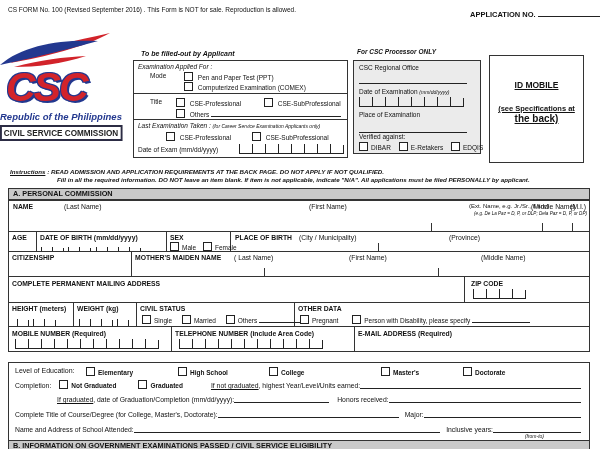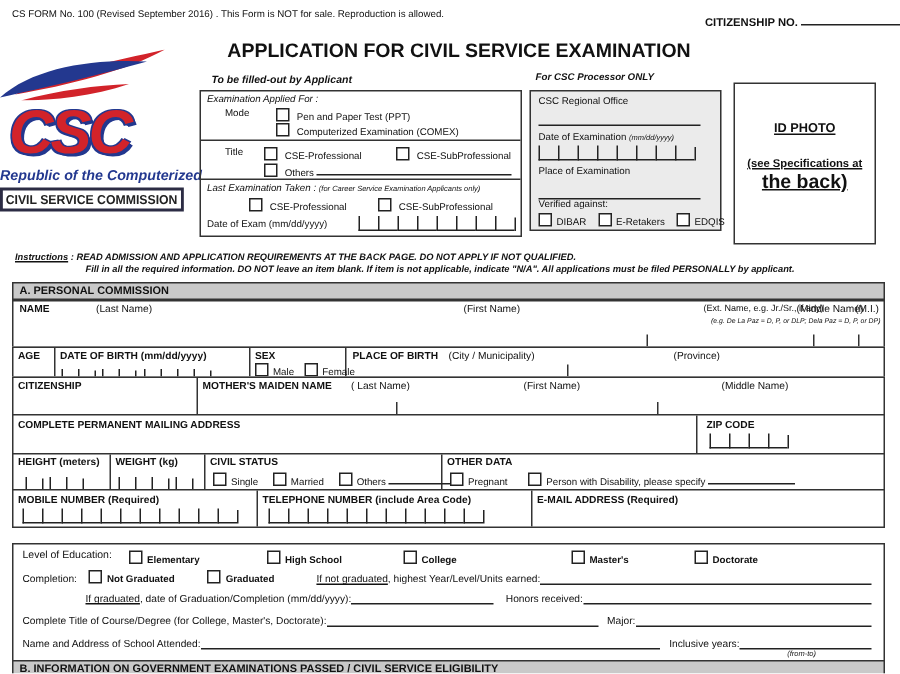--- a/index.html
+++ b/index.html
@@ -31,34 +31,33 @@
   .csc-txt{font-size:41px;font-weight:bold;font-style:italic;color:#d2232a;letter-spacing:-2px;line-height:1;
     text-shadow:-1px -1px 0 #23388f,1px -1px 0 #23388f,-1px 1px 0 #23388f,1px 1px 0 #23388f,2px 2px 0 #23388f;}
 </style>
 </head>
 <body>
 
 <div id="page">
 
   <div class="abs f65" style="left:8px;top:6px;">CS FORM No. 100 (Revised September 2016) .  This Form is NOT for sale.  Reproduction is allowed.</div>
   <div class="abs b" style="left:470px;top:8px;font-size:7.5px;">
-    <span>CITIZENSHIP NO.</span>
+    <span>APPLICATION NO.</span>
     <span class="ul" style="width:68px;"></span>
   </div>
 
-  <div class="abs b" style="left:130px;top:26px;width:352px;text-align:center;font-size:13px;white-space:normal;">APPLICATION FOR CIVIL SERVICE EXAMINATION</div>
 
   <div class="abs" style="left:0;top:33px;width:122px;">
     <svg width="112" height="34" viewBox="0 0 112 34">
       <path d="M10 30 C 40 14, 75 8, 110 0 C 85 14, 45 24, 10 30 Z" fill="#d2232a"></path>
       <path d="M0 32 C 22 12, 62 6, 98 8 C 70 16, 28 26, 0 32 Z" fill="#23388f"></path>
       <path d="M14 34 C 40 27, 64 24, 86 23 C 62 31, 36 34, 14 34 Z" fill="#d2232a"></path>
     </svg>
     <div class="csc-txt" style="margin-top:-4px;margin-left:6px;">CSC</div>
-    <div class="b i" style="color:#23388f;font-size:9.5px;margin-top:3px;">Republic of the Computerized</div>
+    <div class="b i" style="color:#23388f;font-size:9.5px;margin-top:3px;">Republic of the Philippines</div>
     <div class="b" style="border:2px solid #2c2c44;color:#222;font-size:8.6px;padding:1px 2px;margin-top:2px;
          display:inline-block;transform:scaleX(0.95);transform-origin:left;">CIVIL SERVICE COMMISSION</div>
   </div>
 
   <div class="abs b i f7" style="left:141px;top:50px;">To be filled-out by Applicant</div>
   <div class="bx" style="left:133px;top:60px;width:215px;height:98px;font-size:6.5px;">
     <div class="abs i" style="left:4px;top:2px;">Examination Applied For :</div>
     <div class="abs" style="left:16px;top:11px;">Mode</div>
     <div class="abs" style="left:50px;top:11px;">
       <span class="cb"></span>
@@ -131,23 +130,23 @@
     <span class="ul abs" style="left:5px;top:63px;width:108px;"></span>
     <div class="abs" style="left:5px;top:72px;">Verified against:</div>
     <div class="abs" style="left:5px;top:81px;">
       <span class="cb"></span><span>DIBAR</span>
       <span class="cb" style="margin-left:6px;"></span><span>E-Retakers</span>
       <span class="cb" style="margin-left:6px;"></span><span>EDQIS</span>
     </div>
   </div>
 
   <div class="bx" style="left:489px;top:55px;width:95px;height:108px;border-width:1.5px;text-align:center;">
-    <div class="b u" style="font-size:8.5px;margin-top:24px;">ID PHOTO</div>
+    <div class="b u" style="font-size:8.5px;margin-top:24px;">ID MOBILE</div>
     <div class="b u" style="font-size:7.5px;margin-top:14px;">(see Specifications at</div>
-    <div class="b u" style="font-size:13px;">the back)</div>
+    <div class="b u" style="font-size:10px;">the back)</div>
   </div>
 
   <div class="abs b i" style="left:10px;top:168px;font-size:6.2px;">
     <span class="u">Instructions</span>
     <span>:</span>
     <span>READ ADMISSION AND APPLICATION REQUIREMENTS AT THE BACK PAGE.  DO NOT APPLY IF NOT QUALIFIED.</span>
   </div>
   <div class="abs b i" style="left:57px;top:176px;font-size:6.2px;">Fill in all the required information.  DO NOT leave an item blank.  If item is  not  applicable, indicate  "N/A".   All applications must be filed PERSONALLY by applicant.</div>
 
   <div class="secbar" style="top:188px;">A.  PERSONAL COMMISSION</div>

